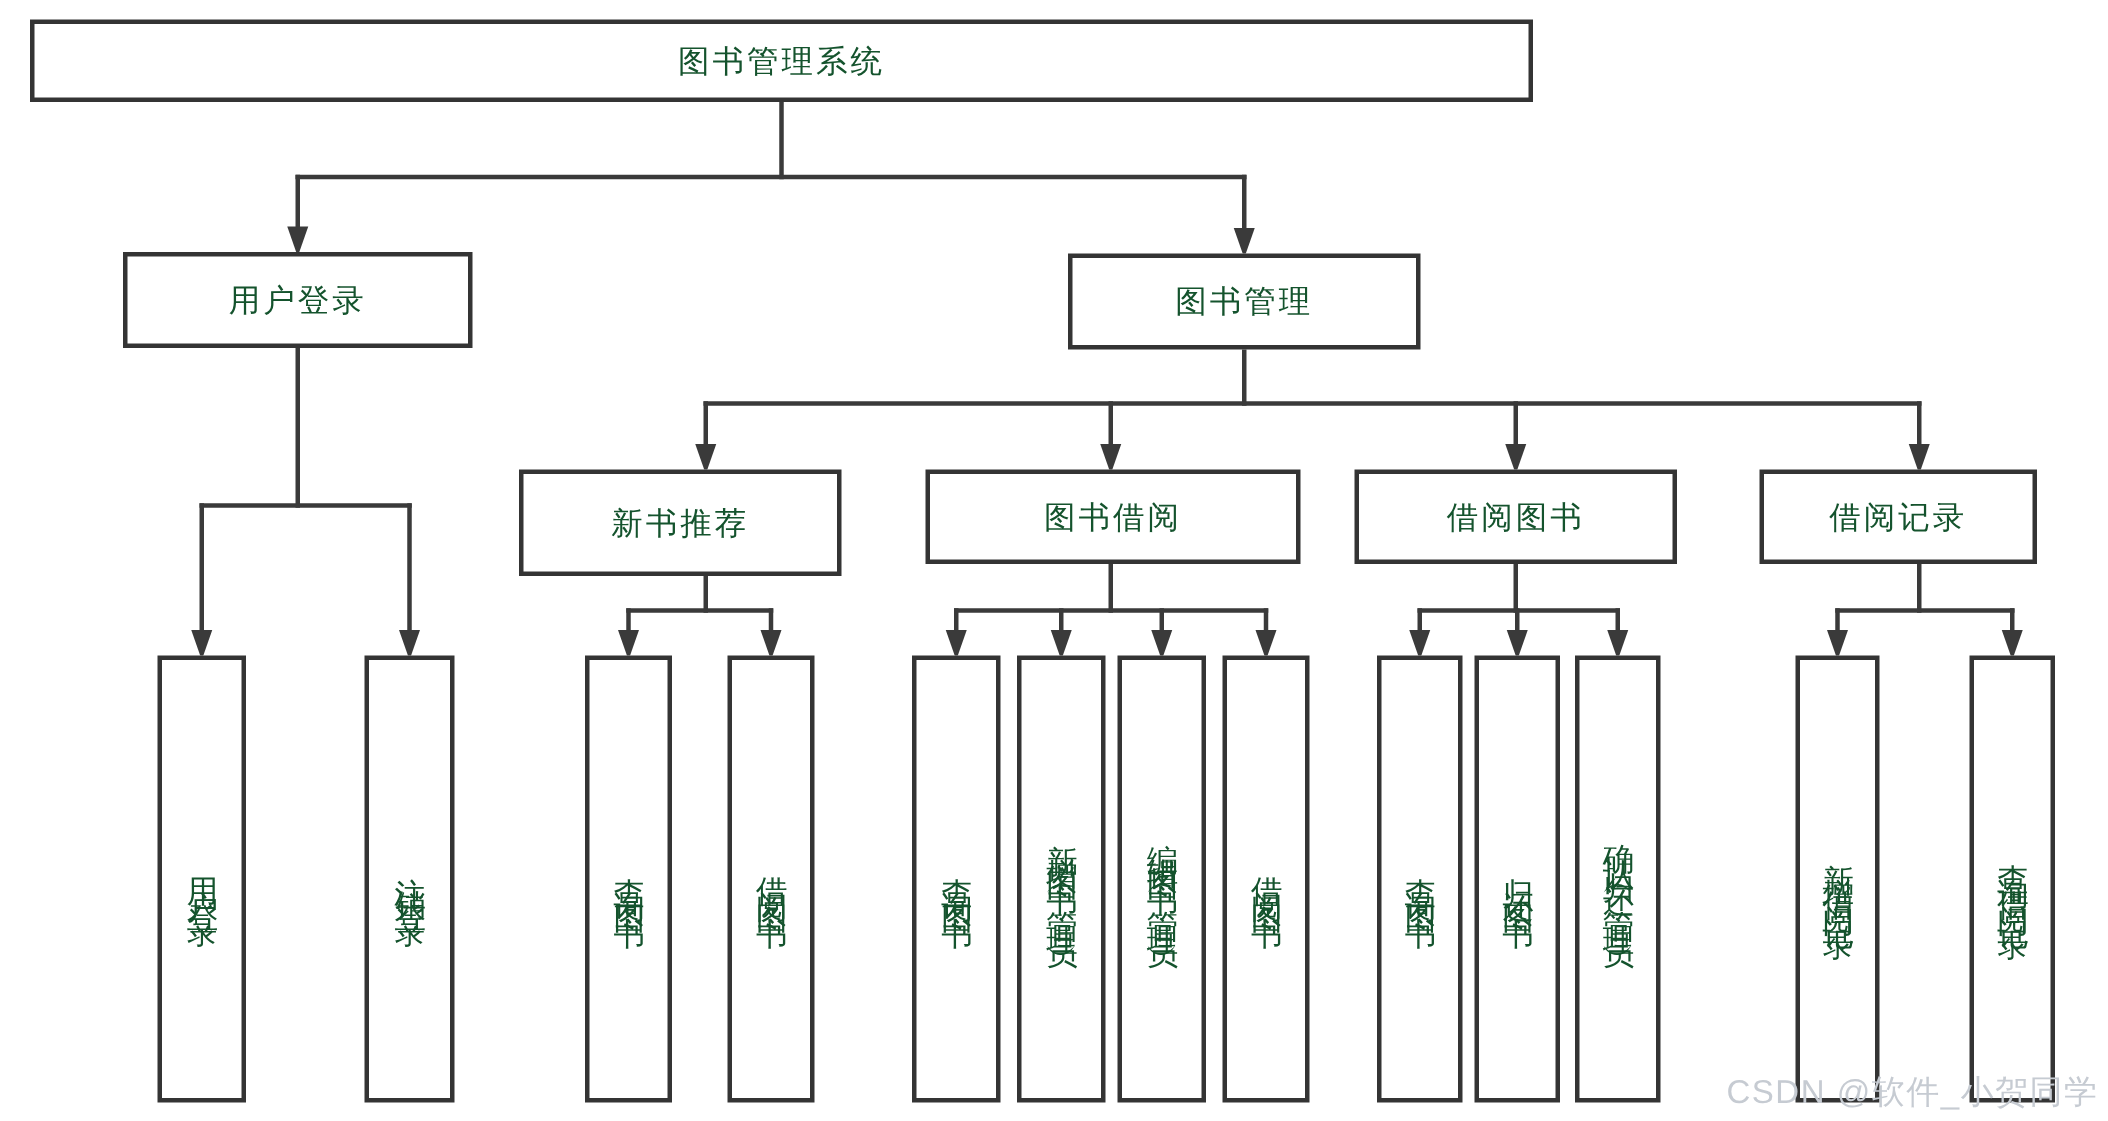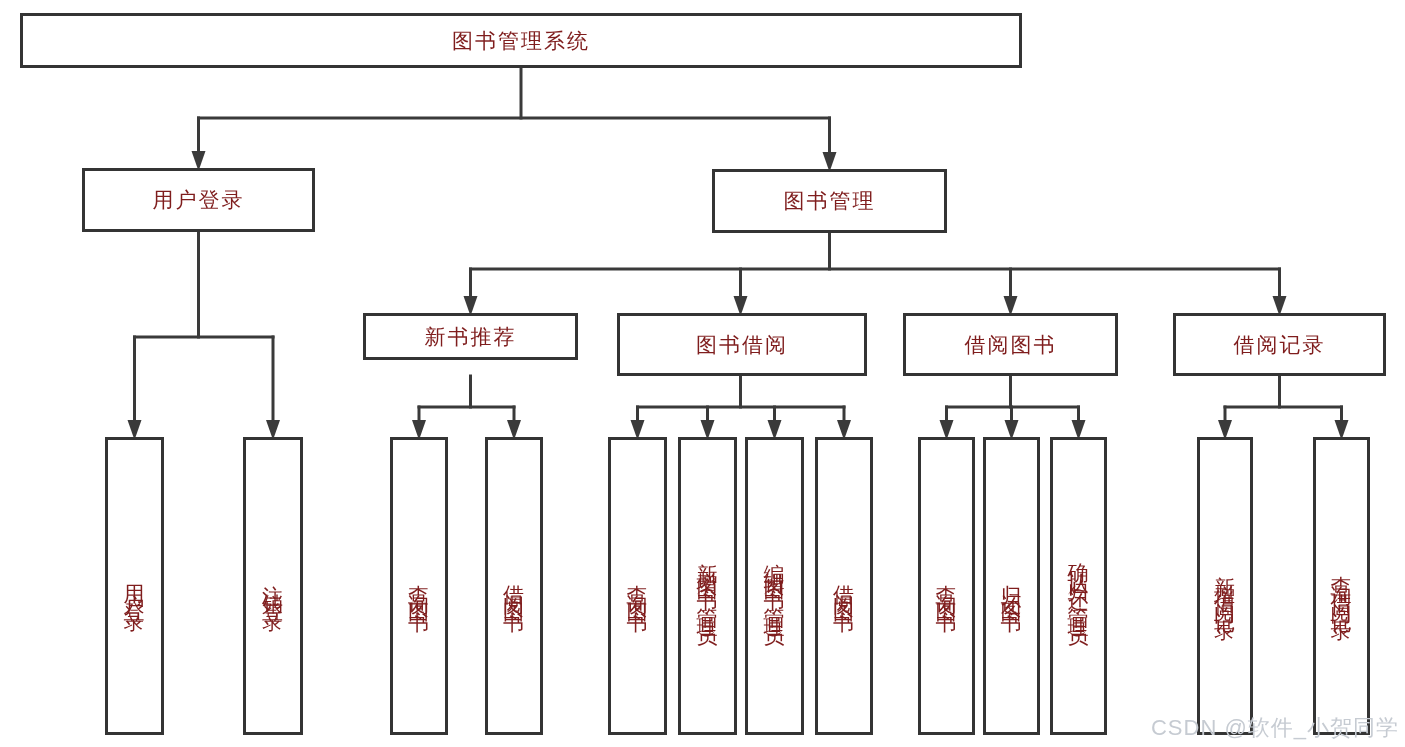--- a/index.html
+++ b/index.html
@@ -22,21 +22,21 @@
     z-index: 1;
   }
   #nodes .node {
     position: absolute;
     box-sizing: border-box;
     border: 3px solid #343434;
     background: #ffffff;
     display: flex;
     align-items: center;
     justify-content: center;
-    color: #7f1d1d;
+    color: #14532d;
     z-index: 2;
   }
   .node.h .lbl {
     font-size: 21px;
     letter-spacing: 2px;
     white-space: nowrap;
   }
   .node.v .lbl {
     writing-mode: vertical-rl;
     text-orientation: mixed;
@@ -115,30 +115,30 @@
   <div id="nodes">
       <div class="node h" style="left: 20px; top: 13px; width: 1002px; height: 55px;">
         <span class="lbl">图书管理系统</span>
       </div>
       <div class="node h" style="left: 82px; top: 168px; width: 233px; height: 64px;">
         <span class="lbl">用户登录</span>
       </div>
       <div class="node h" style="left: 712px; top: 169px; width: 235px; height: 64px; font-family: Liberation Serif, serif;">
         <span class="lbl">图书管理</span>
       </div>
-      <div class="node h" style="left: 363px; top: 313px; width: 215px; height: 47px;">
+      <div class="node h" style="left: 346px; top: 313px; width: 215px; height: 71px;">
         <span class="lbl">新书推荐</span>
       </div>
       <div class="node h" style="left: 617px; top: 313px; width: 250px; height: 63px; justify-content: center;">
         <span class="lbl">图书借阅</span>
       </div>
       <div class="node h" style="left: 903px; top: 313px; width: 215px; height: 63px;">
         <span class="lbl">借阅图书</span>
       </div>
-      <div class="node h" style="left: 1173px; top: 313px; width: 213px; height: 63px;">
+      <div class="node h" style="left: 1173px; top: 313px; width: 185px; height: 63px;">
         <span class="lbl">借阅记录</span>
       </div>
       <div class="node v" style="left: 105px; top: 437px; width: 59px; height: 298px;">
         <span class="lbl">用户登录</span>
       </div>
       <div class="node v" style="left: 243px; top: 437px; width: 60px; height: 298px;">
         <span class="lbl">注销登录</span>
       </div>
       <div class="node v" style="left: 390px; top: 437px; width: 58px; height: 298px;">
         <span class="lbl">查询图书</span>

